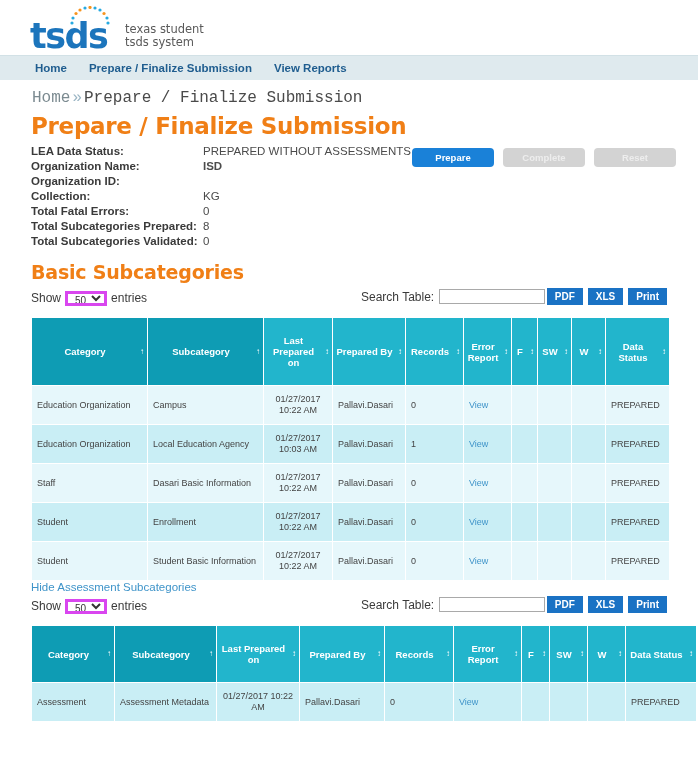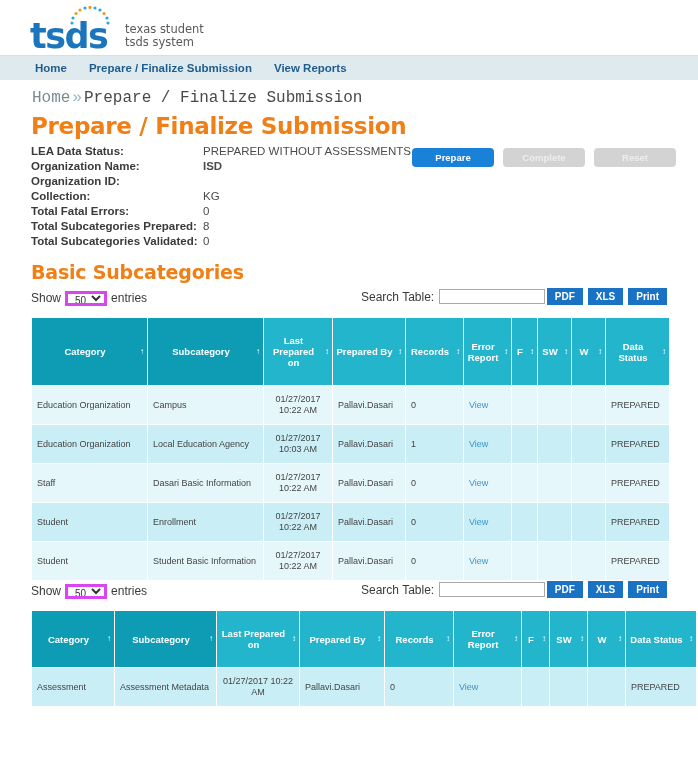--- a/index.html
+++ b/index.html
@@ -356,20 +356,21 @@
           <td></td>
           <td></td>
           <td></td>
           <td>PREPARED</td>
         </tr>
       </tbody>
     </table>
   </div>
 
 
+  <a href="#" class="hide-link">Hide Assessment Subcategories</a>
 
   <div class="table-tools">
     <span class="show-entries">
       <span>Show</span>
       <select class="mini-select">
         <option>50</option>
       </select>
       <span>entries</span>
     </span>
     <span class="search-wrap">

